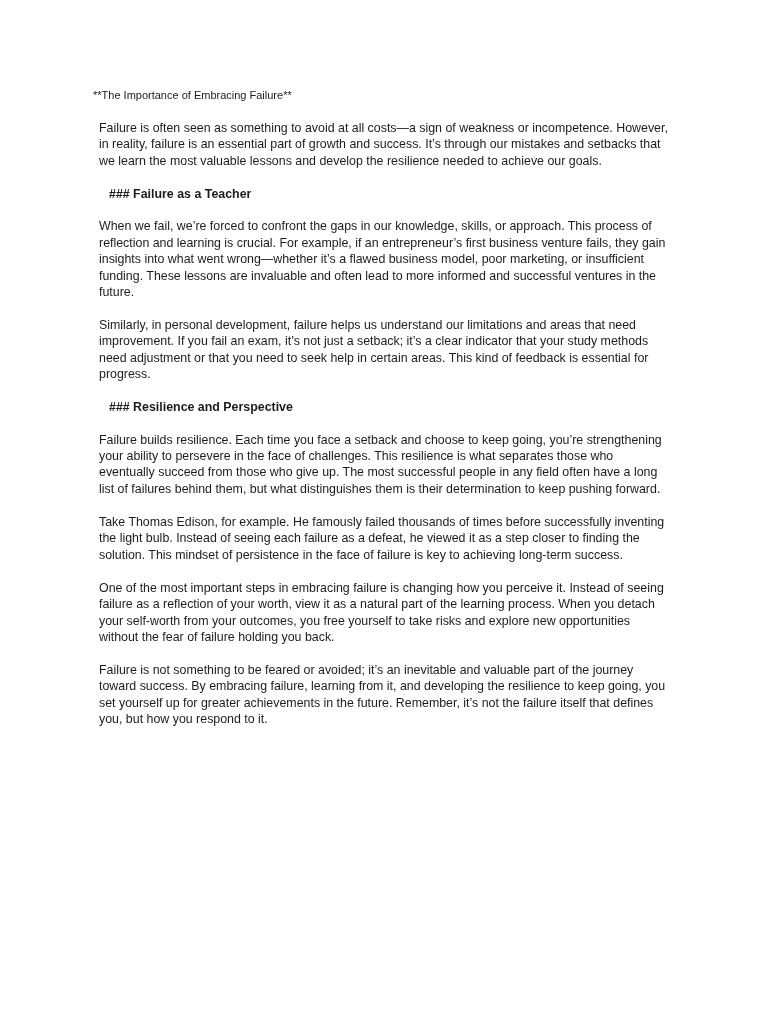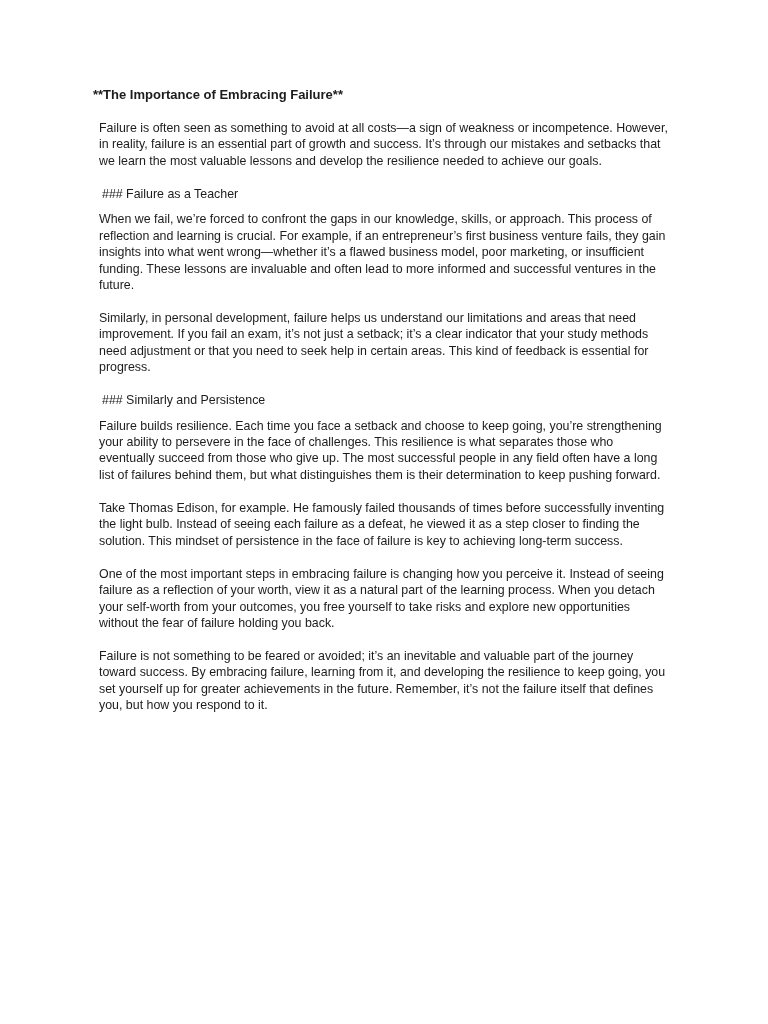--- a/index.html
+++ b/index.html
@@ -20,32 +20,32 @@
     position: absolute;
     top: 87px;
     left: 93px;
     width: 585px;
     font-size: 12.4px;
     line-height: 16.45px;
     text-align: left;
   }
   .doc-title {
     margin: 0 0 16.45px 0;
-    font-weight: bold;
-    font-size: 13px;
+    font-weight: normal;
+    font-size: 11px;
   }
   .block {
     margin: 0 0 16.45px 0;
   }
   .block:last-child {
     margin-bottom: 0;
   }
   .section-heading {
-    margin: 9px;
-    font-weight: normal;
+    margin: 16px;
+    font-weight: bold;
   }
   .para {
     margin: 6px;
   }
 </style>
 </head>
 <body>
 
 <div class="page">
   <div class="doc-content">
@@ -59,21 +59,21 @@
     <div class="block">
       <p class="section-heading">### Failure as a Teacher</p>
       <p class="para">When we fail, we’re forced to confront the gaps in our knowledge, skills, or approach. This process of reflection and learning is crucial. For example, if an entrepreneur’s first business venture fails, they gain insights into what went wrong—whether it’s a flawed business model, poor marketing, or insufficient funding. These lessons are invaluable and often lead to more informed and successful ventures in the future.</p>
     </div>
 
     <div class="block">
       <p class="para">Similarly, in personal development, failure helps us understand our limitations and areas that need improvement. If you fail an exam, it’s not just a setback; it’s a clear indicator that your study methods need adjustment or that you need to seek help in certain areas. This kind of feedback is essential for progress.</p>
     </div>
 
     <div class="block">
-      <p class="section-heading">### Similarly and Persistence</p>
+      <p class="section-heading">### Resilience and Perspective</p>
       <p class="para">Failure builds resilience. Each time you face a setback and choose to keep going, you’re strengthening your ability to persevere in the face of challenges. This resilience is what separates those who eventually succeed from those who give up. The most successful people in any field often have a long list of failures behind them, but what distinguishes them is their determination to keep pushing forward.</p>
     </div>
 
     <div class="block">
       <p class="para">Take Thomas Edison, for example. He famously failed thousands of times before successfully inventing the light bulb. Instead of seeing each failure as a defeat, he viewed it as a step closer to finding the solution. This mindset of persistence in the face of failure is key to achieving long-term success.</p>
     </div>
 
     <div class="block">
       <p class="para">One of the most important steps in embracing failure is changing how you perceive it. Instead of seeing failure as a reflection of your worth, view it as a natural part of the learning process. When you detach your self-worth from your outcomes, you free yourself to take risks and explore new opportunities without the fear of failure holding you back.</p>
     </div>

